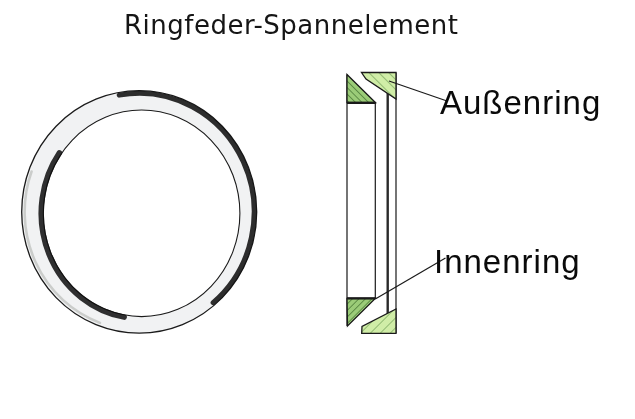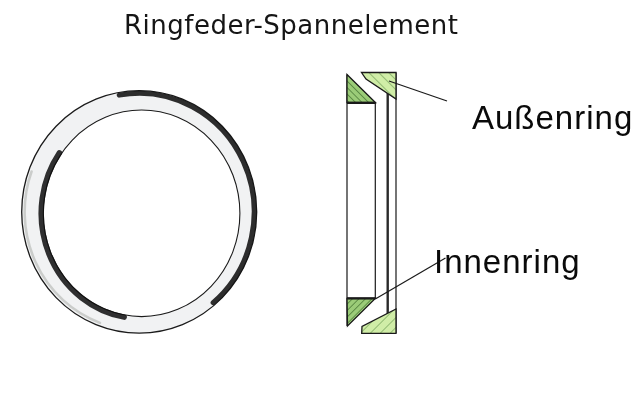--- a/index.html
+++ b/index.html
@@ -10,21 +10,21 @@
   .canvas{position:absolute;inset:0;width:635px;height:419px;}
   .title{
     position:absolute;left:124px;top:10px;
     font-family:"DejaVu Sans",sans-serif;
     font-size:26px;letter-spacing:.5px;color:#151515;white-space:nowrap;
   }
   .part-label{
     position:absolute;font-size:33px;letter-spacing:1px;color:#0a0a0a;
     white-space:nowrap;line-height:1;
   }
-  .label-outer{left:472px;top:86px;margin-top:15px;}
+  .label-outer{left:440px;top:86px;}
   .label-inner{left:434px;top:245px;}
   svg{position:absolute;left:0;top:0;}
 </style>
 </head>
 <body>
 
 <div class="canvas">
 
   <div class="title">Ringfeder-Spannelement</div>
 

